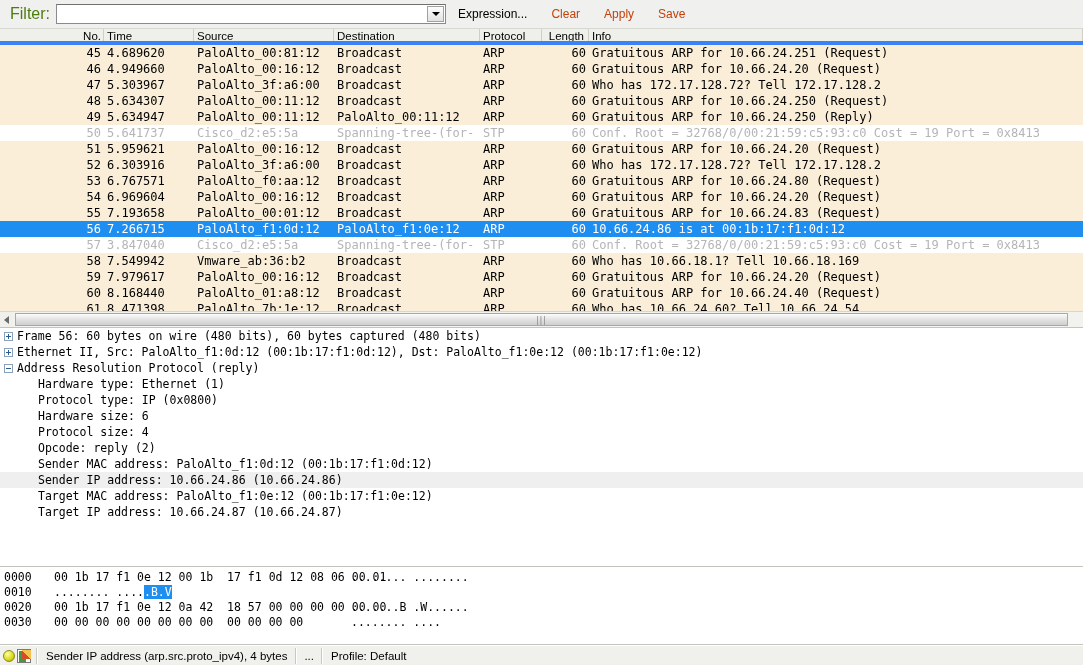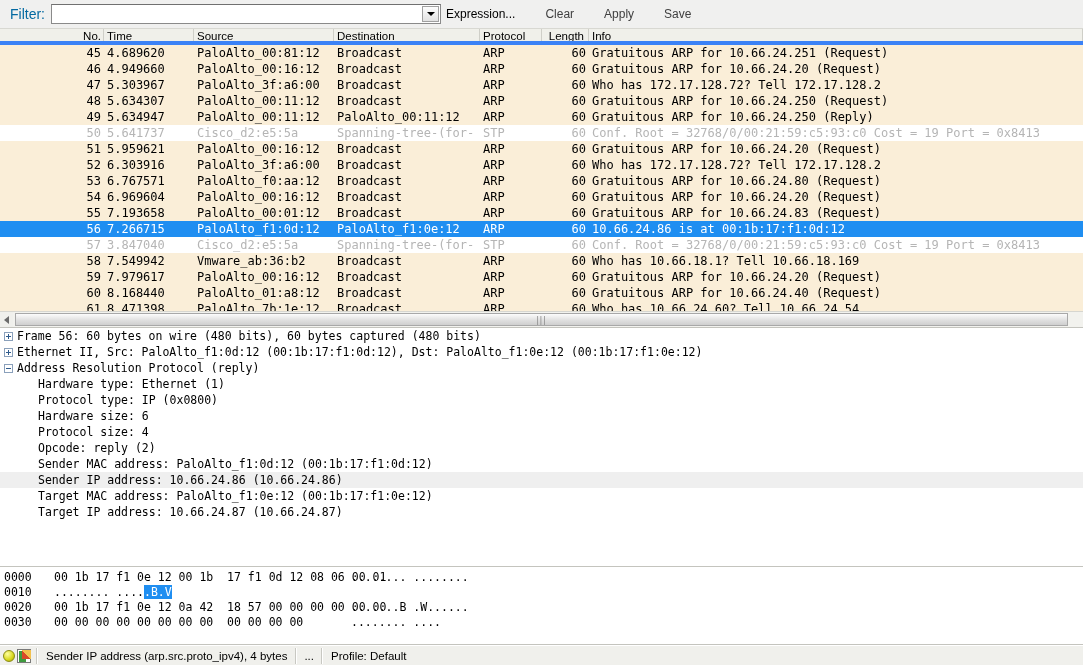--- a/index.html
+++ b/index.html
@@ -30,22 +30,22 @@
     height: 29px;
     min-height: 29px;
     background: #f0f0ef;
     display: flex;
     align-items: center;
     padding: 0 4px;
     box-sizing: border-box;
     border-bottom: 1px solid #d8d8d2;
   }
   .filter-label {
-    font-size: 14px;
-    color: #0369a1;
+    font-size: 16px;
+    color: #4d7c0f;
     padding: 0 6px 0 6px;
     white-space: nowrap;
   }
   .filter-input-wrap {
     position: relative;
     width: 390px;
     height: 20px;
     background: #ffffff;
     border: 1px solid #8a8a8a;
     border-top-color: #707070;
@@ -78,26 +78,26 @@
     justify-content: center;
   }
   .caret-down {
     width: 0; height: 0;
     border-left: 4px solid transparent;
     border-right: 4px solid transparent;
     border-top: 4px solid #000;
   }
   .tb-btn {
     font-size: 12px;
-    padding: 0 5px;
+    padding: 0 12px;
     color: #000;
     white-space: nowrap;
     line-height: 20px;
   }
-  .tb-btn.disabled { color: #404040; margin-left: 20px; }
+  .tb-btn.disabled { color: #c2410c; }
 
   
   .packet-list {
     height: 298px;
     min-height: 298px;
     background: #ffffff;
     position: relative;
     overflow: hidden;
     border-bottom: 1px solid #c4c4be;
   }

